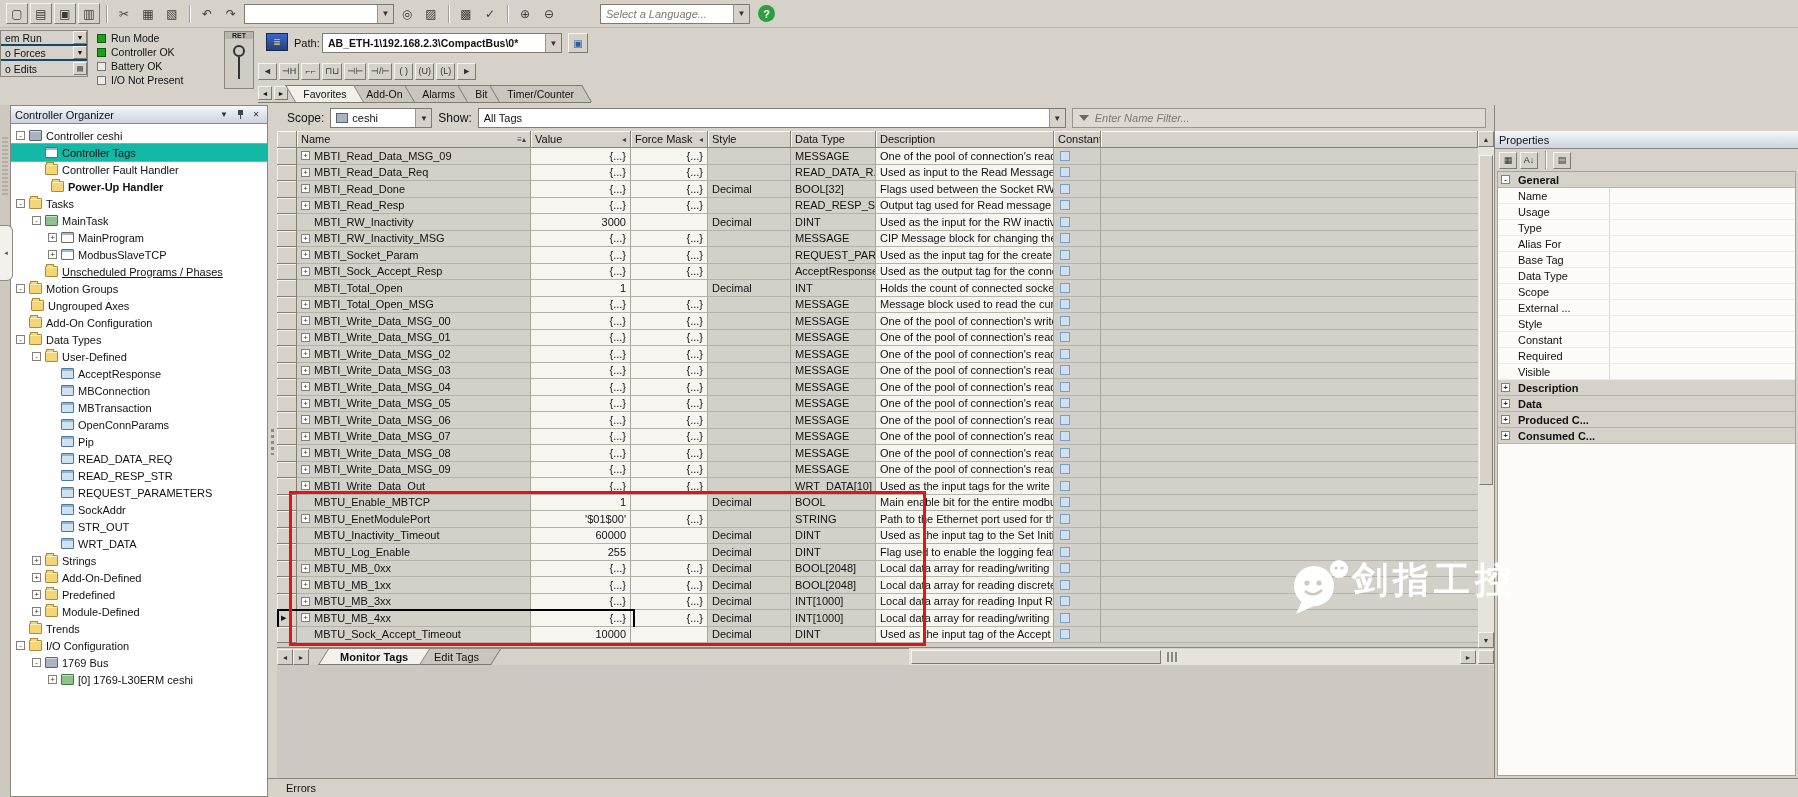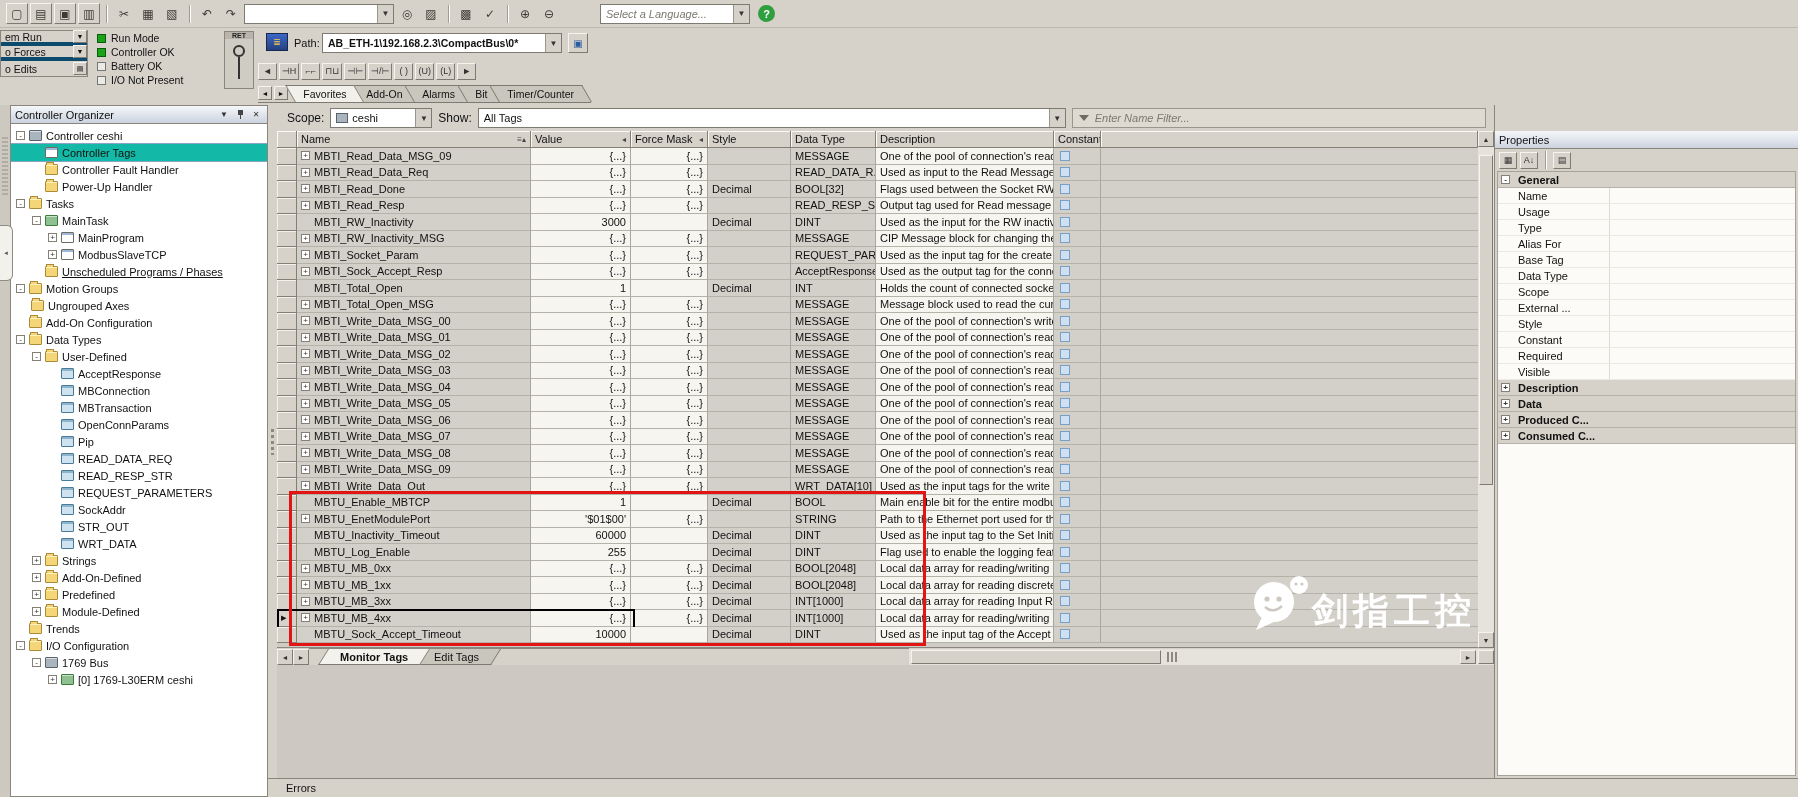--- a/index.html
+++ b/index.html
@@ -10,21 +10,21 @@
   
   .tb1{position:absolute;left:0;top:0;width:1798px;height:28px;display:flex;align-items:center;gap:2px;padding:0 6px;border-bottom:1px solid #bcb8af;background:#d6d2ca;}
   .tbtn{width:22px;height:21px;display:flex;align-items:center;justify-content:center;font-size:12px;color:#3c3a35;}
   .tsep{width:1px;height:18px;background:#a19d93;box-shadow:1px 0 0 #fff;margin:0 4px;}
   .combo{height:20px;background:#fff;border:1px solid #7d7a72;display:flex;align-items:center;padding-left:5px;font-size:11px;white-space:nowrap;overflow:hidden;}
   .combo .dd{margin-left:auto;width:16px;align-self:stretch;background:#d6d2ca;border-left:1px solid #9a968c;display:flex;align-items:center;justify-content:center;font-size:8px;color:#333;flex:none;}
   .italic{font-style:italic;color:#7c786f;}
   .helpbtn{width:17px;height:17px;border-radius:50%;background:#2e9e3f;color:#fff;font-weight:bold;display:flex;align-items:center;justify-content:center;font-size:11px;margin-left:6px;}
   
   .statusbox{position:absolute;left:0;top:30px;width:88px;border:1px solid #8a867e;background:#d6d2ca;}
-  .srow{height:15px;display:flex;align-items:center;border-bottom:4px solid #0c4a6e;padding-left:4px;font-size:10.5px;}
+  .srow{height:15px;display:flex;align-items:center;border-bottom:2px solid #0c4a6e;padding-left:4px;font-size:10.5px;}
   .srow:last-child{border-bottom:none;}
   .srow .sdd{margin-left:auto;width:14px;height:13px;display:flex;align-items:center;justify-content:center;font-size:7px;}
   .inds{position:absolute;left:97px;top:31px;}
   .irow{display:flex;align-items:center;height:14px;font-size:10.5px;}
   .led{width:9px;height:9px;margin-right:5px;border:1px solid #555;}
   .led.on{background:#19a319;border-color:#0a5c0a;}
   .led.off{background:#eceae4;border-color:#777;}
   .retbox{position:absolute;left:224px;top:31px;width:30px;height:58px;border:1px solid #8a867e;background:#cfccc4;text-align:center;}
   .retbox .rtxt{font-size:7px;font-weight:bold;color:#222;background:#b9b5ac;display:block;}
   .plug{width:12px;height:12px;border:2px solid #333;border-radius:50%;margin:6px auto 0;}
@@ -107,21 +107,21 @@
   .ptb{height:22px;display:flex;align-items:center;gap:3px;padding:0 4px;}
   .pbtn{width:18px;height:17px;display:flex;align-items:center;justify-content:center;font-size:9px;color:#333;}
   .pgrid{flex:1;background:#fcfbf8;border:1px solid #a6a29a;margin:0 2px 2px 2px;overflow:hidden;}
   .pcat{height:16px;background:#d6d2ca;border-bottom:1px solid #b5b2a9;display:flex;align-items:center;font-weight:bold;font-size:11px;padding-left:3px;gap:4px;}
   .pitem{height:16px;display:flex;align-items:center;border-bottom:1px solid #eceae4;font-size:11px;}
   .pname{width:112px;padding-left:20px;border-right:1px solid #dedbd4;overflow:hidden;white-space:nowrap;align-self:stretch;display:flex;align-items:center;}
   .pval{flex:1;}
   
   .errors{position:absolute;left:268px;top:778px;width:1530px;height:19px;background:#d6d2ca;border-top:1px solid #8a867e;display:flex;align-items:center;padding-left:18px;font-size:11px;}
   
-  .watermark{position:absolute;left:1248px;top:556px;width:260px;height:80px;z-index:60;display:flex;align-items:flex-end;pointer-events:none;}
+  .watermark{position:absolute;left:1288px;top:556px;width:260px;height:80px;z-index:60;display:flex;align-items:flex-start;pointer-events:none;}
   .wmtext{color:#fff;font-size:36px;font-weight:bold;letter-spacing:5px;white-space:nowrap;}
 </style>
 </head>
 <body>
 
 <div id="root">
 
   <div class="tb1">
     <span class="tbtn bout">▢</span>
     <span class="tbtn bout">▤</span>
@@ -252,21 +252,21 @@
         <div class="titem tsel" style="padding-left: 21px;">
           <span class="ebox none"></span>
           <span class="tic ic-page"></span>
           <span class="tlabel">Controller Tags</span>
         </div>
         <div class="titem" style="padding-left: 21px;">
           <span class="ebox none"></span>
           <span class="tic ic-folder"></span>
           <span class="tlabel">Controller Fault Handler</span>
         </div>
-        <div class="titem" style="padding-left: 21px;">
+        <div class="titem" style="padding-left: 27px; font-weight: bold;">
           <span class="ebox none"></span>
           <span class="tic ic-folder"></span>
           <span class="tlabel">Power-Up Handler</span>
         </div>
         <div class="titem" style="padding-left: 5px;">
           <span class="ebox">-</span>
           <span class="tic ic-folder"></span>
           <span class="tlabel">Tasks</span>
         </div>
         <div class="titem" style="padding-left: 21px;">

